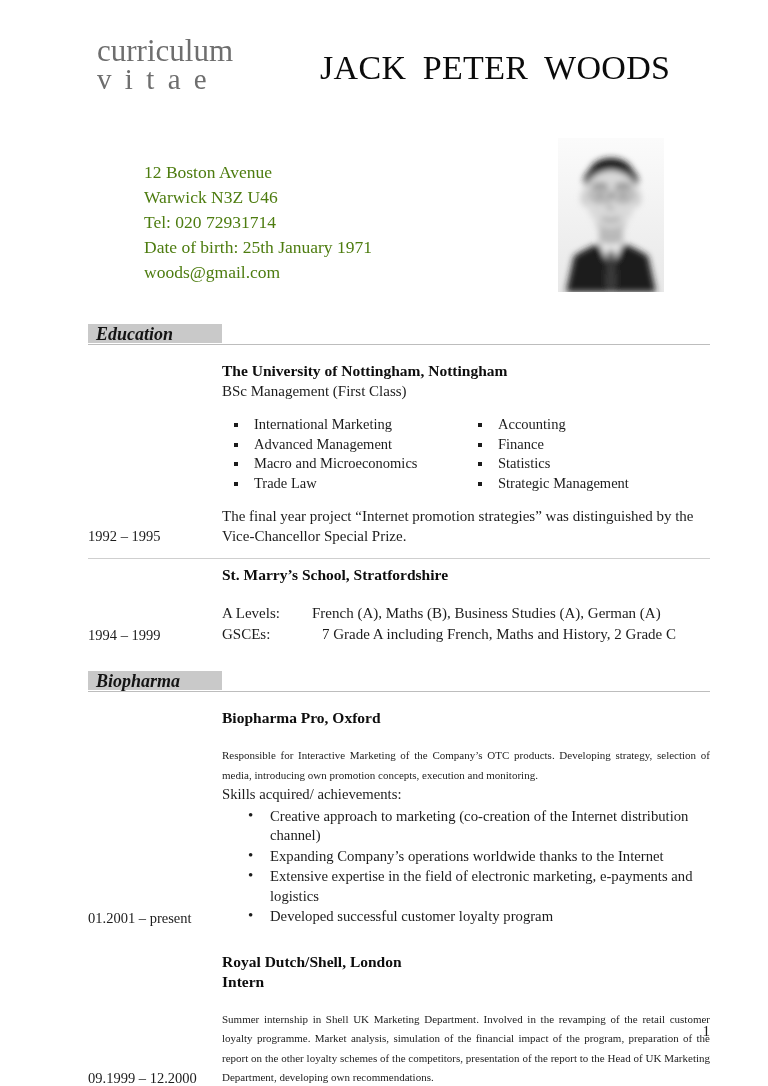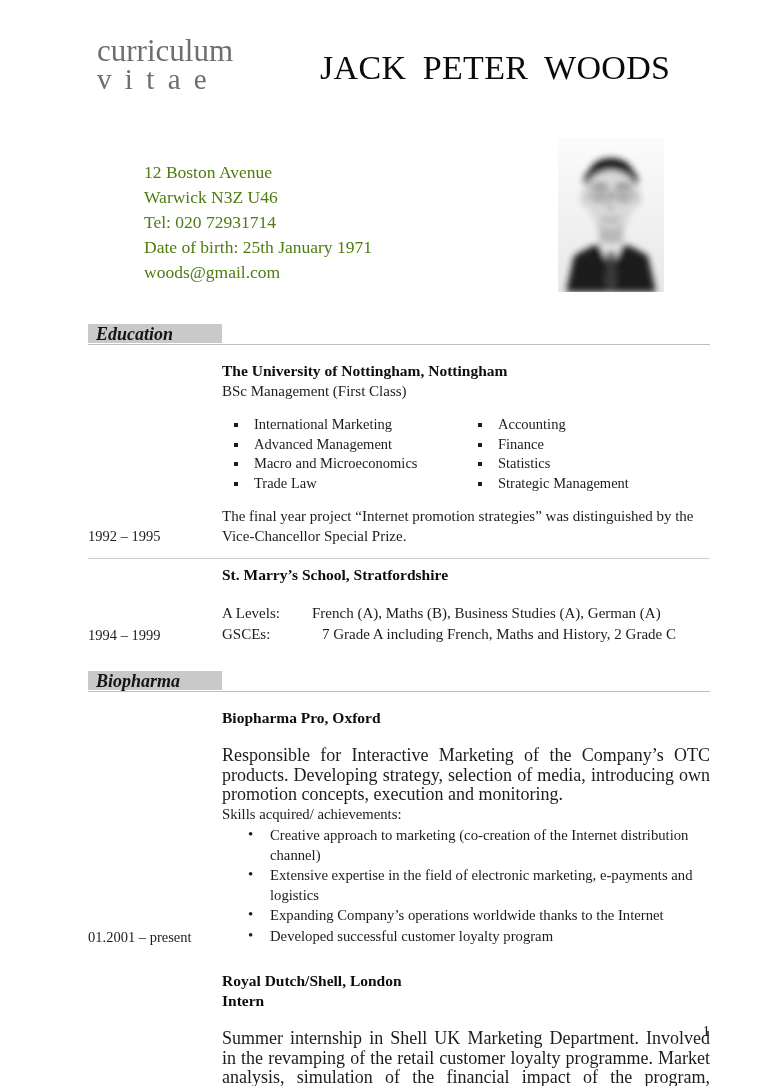--- a/index.html
+++ b/index.html
@@ -203,21 +203,21 @@
     font-size: 15px;
     line-height: 21px;
   }
   .grade-row .lbl { flex: 0 0 90px; }
   .grade-row .val { flex: 1 1 auto; }
   .grade-row.indent .val { padding-left: 10px; }
 
   
   .para {
     margin-top: 18px;
-    font-size: 18px;
+    font-size: 11px;
     line-height: 19.5px;
     text-align: justify;
     color: #1c1c1c;
   }
   .subhead {
     font-size: 14.7px;
     line-height: 19.5px;
     color: #1c1c1c;
   }
   ul.rd {
@@ -386,22 +386,22 @@
     </div>
 
     <div class="entry">
       <div class="dates">01.2001 – present</div>
       <div class="body">
         <div class="org">Biopharma Pro, Oxford</div>
         <div class="para">Responsible for Interactive Marketing of the Company’s OTC products. Developing strategy, selection of media, introducing own promotion concepts, execution and monitoring.</div>
         <div class="subhead">Skills acquired/ achievements:</div>
         <ul class="rd">
           <li>Creative approach to marketing (co-creation of the Internet distribution channel)</li>
+          <li>Expanding Company’s operations worldwide thanks to the Internet</li>
           <li>Extensive expertise in the field of electronic marketing, e-payments and logistics</li>
-          <li>Expanding Company’s operations worldwide thanks to the Internet</li>
           <li>Developed successful customer loyalty program</li>
         </ul>
       </div>
     </div>
 
     <div class="spacer-18"></div>
 
     <div class="entry">
       <div class="dates">09.1999 – 12.2000</div>
       <div class="body">

